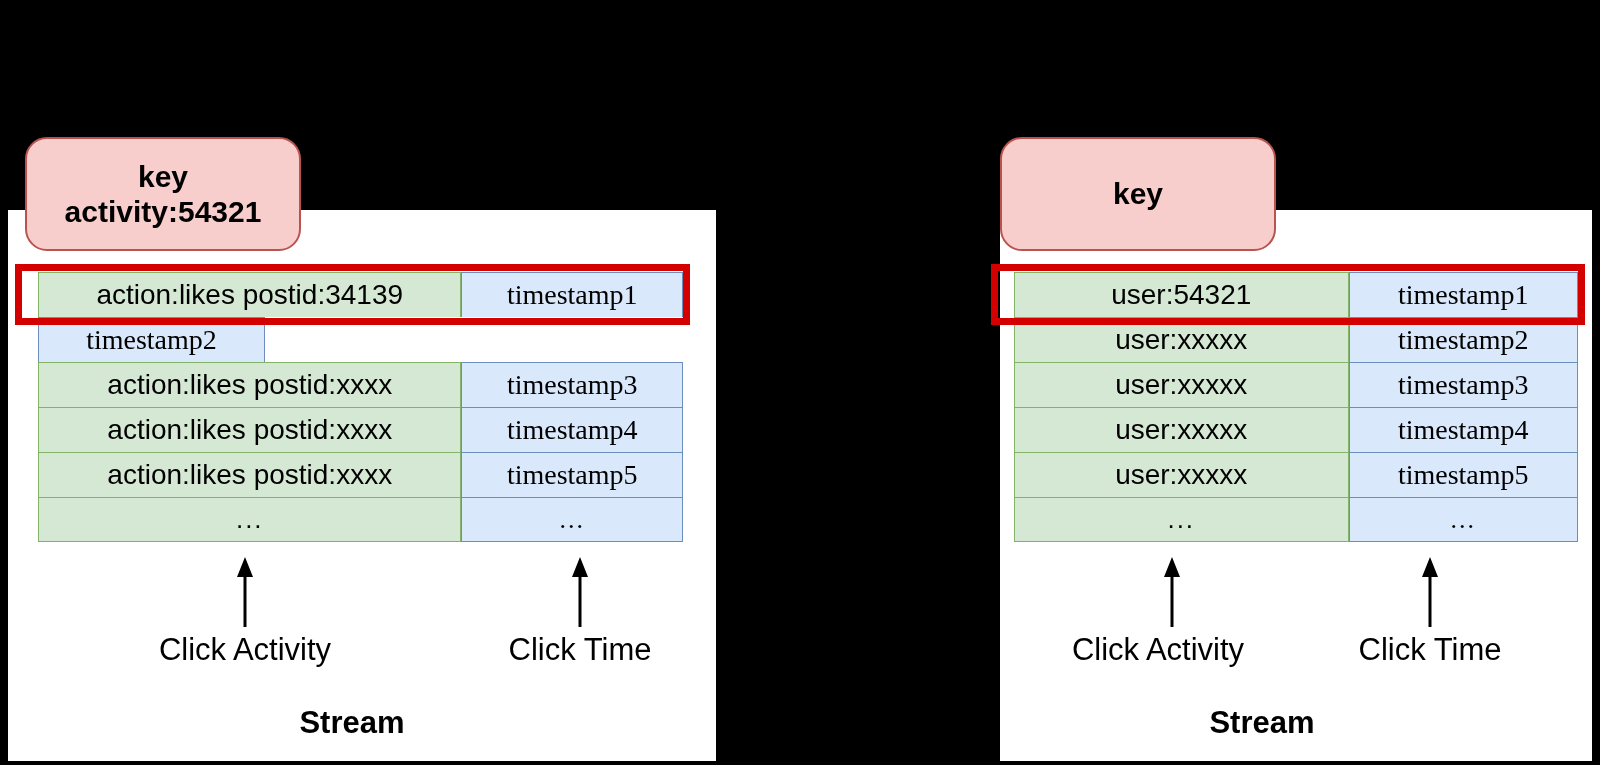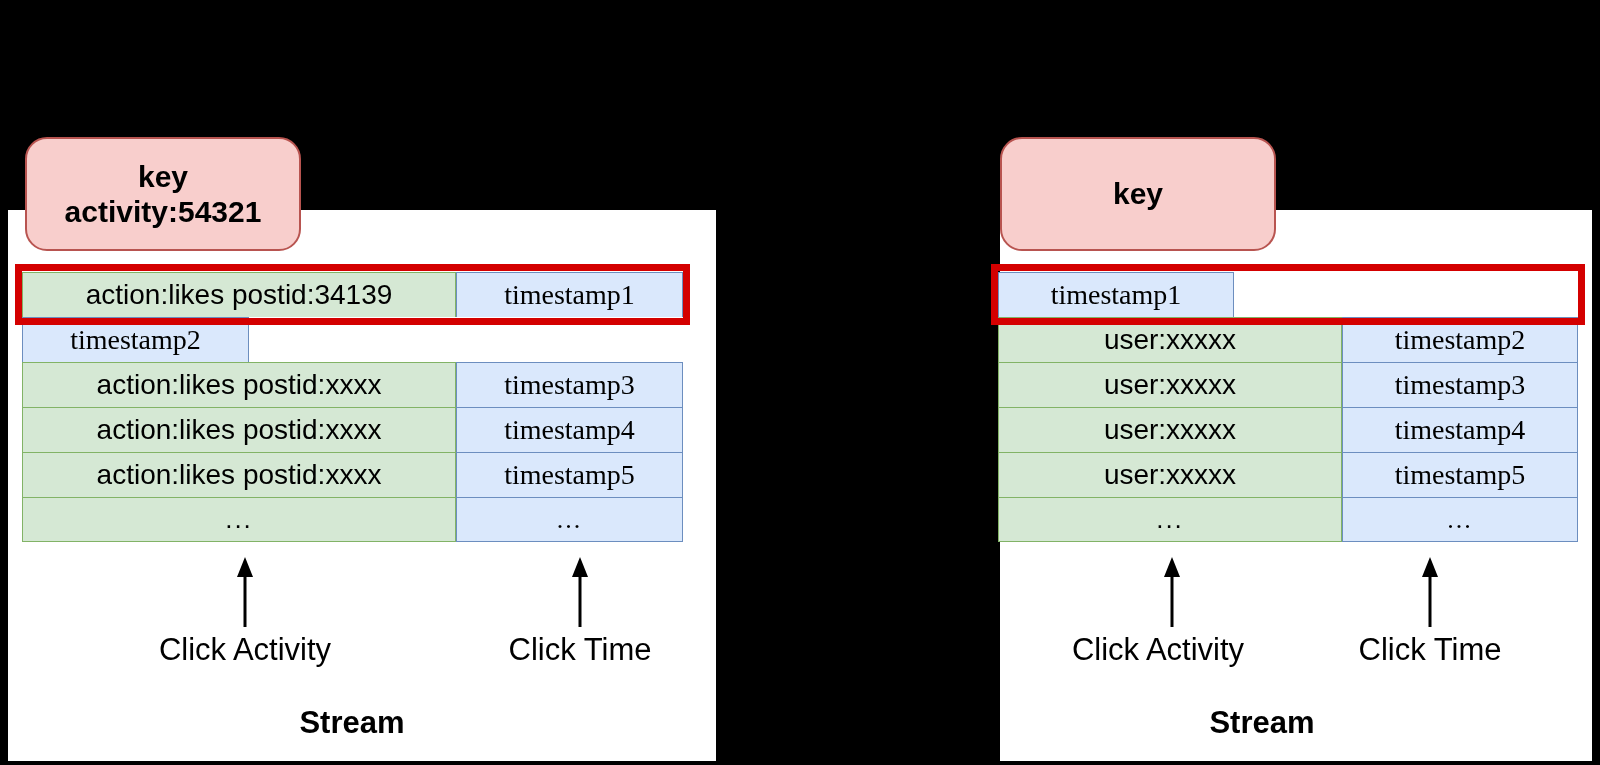--- a/index.html
+++ b/index.html
@@ -52,20 +52,21 @@
     display: flex;
     flex-direction: column;
   }
   #stream-table-left  { left: 22px;   top: 272px; width: 661px; }
   #stream-table-right { left: 998px;  top: 272px; width: 580px; }
 
   .stream-row {
     display: flex;
     height: 45px;
     position: relative;
+    padding-left: 16px;
   }
   .cell {
     box-sizing: border-box;
     display: flex;
     align-items: center;
     justify-content: center;
     font-size: 28px;
     color: #000000;
     white-space: nowrap;
     overflow: hidden;
@@ -183,20 +184,21 @@
 </div>
 
 <div class="caption" style="left:245px; top:632px;">Click Activity</div>
 <div class="caption" style="left:580px; top:632px;">Click Time</div>
 <div class="stream-label" style="left:352px; top:705px;">Stream</div>
 
 <div class="panel" id="panel-right"></div>
 
 <div class="stream-table" id="stream-table-right">
   <div class="stream-row">
+    <div class="cell cell-activity">user:54321</div>
     <div class="cell cell-time">timestamp1</div>
   </div>
   <div class="stream-row">
     <div class="cell cell-activity">user:xxxxx</div>
     <div class="cell cell-time">timestamp2</div>
   </div>
   <div class="stream-row">
     <div class="cell cell-activity">user:xxxxx</div>
     <div class="cell cell-time">timestamp3</div>
   </div>

